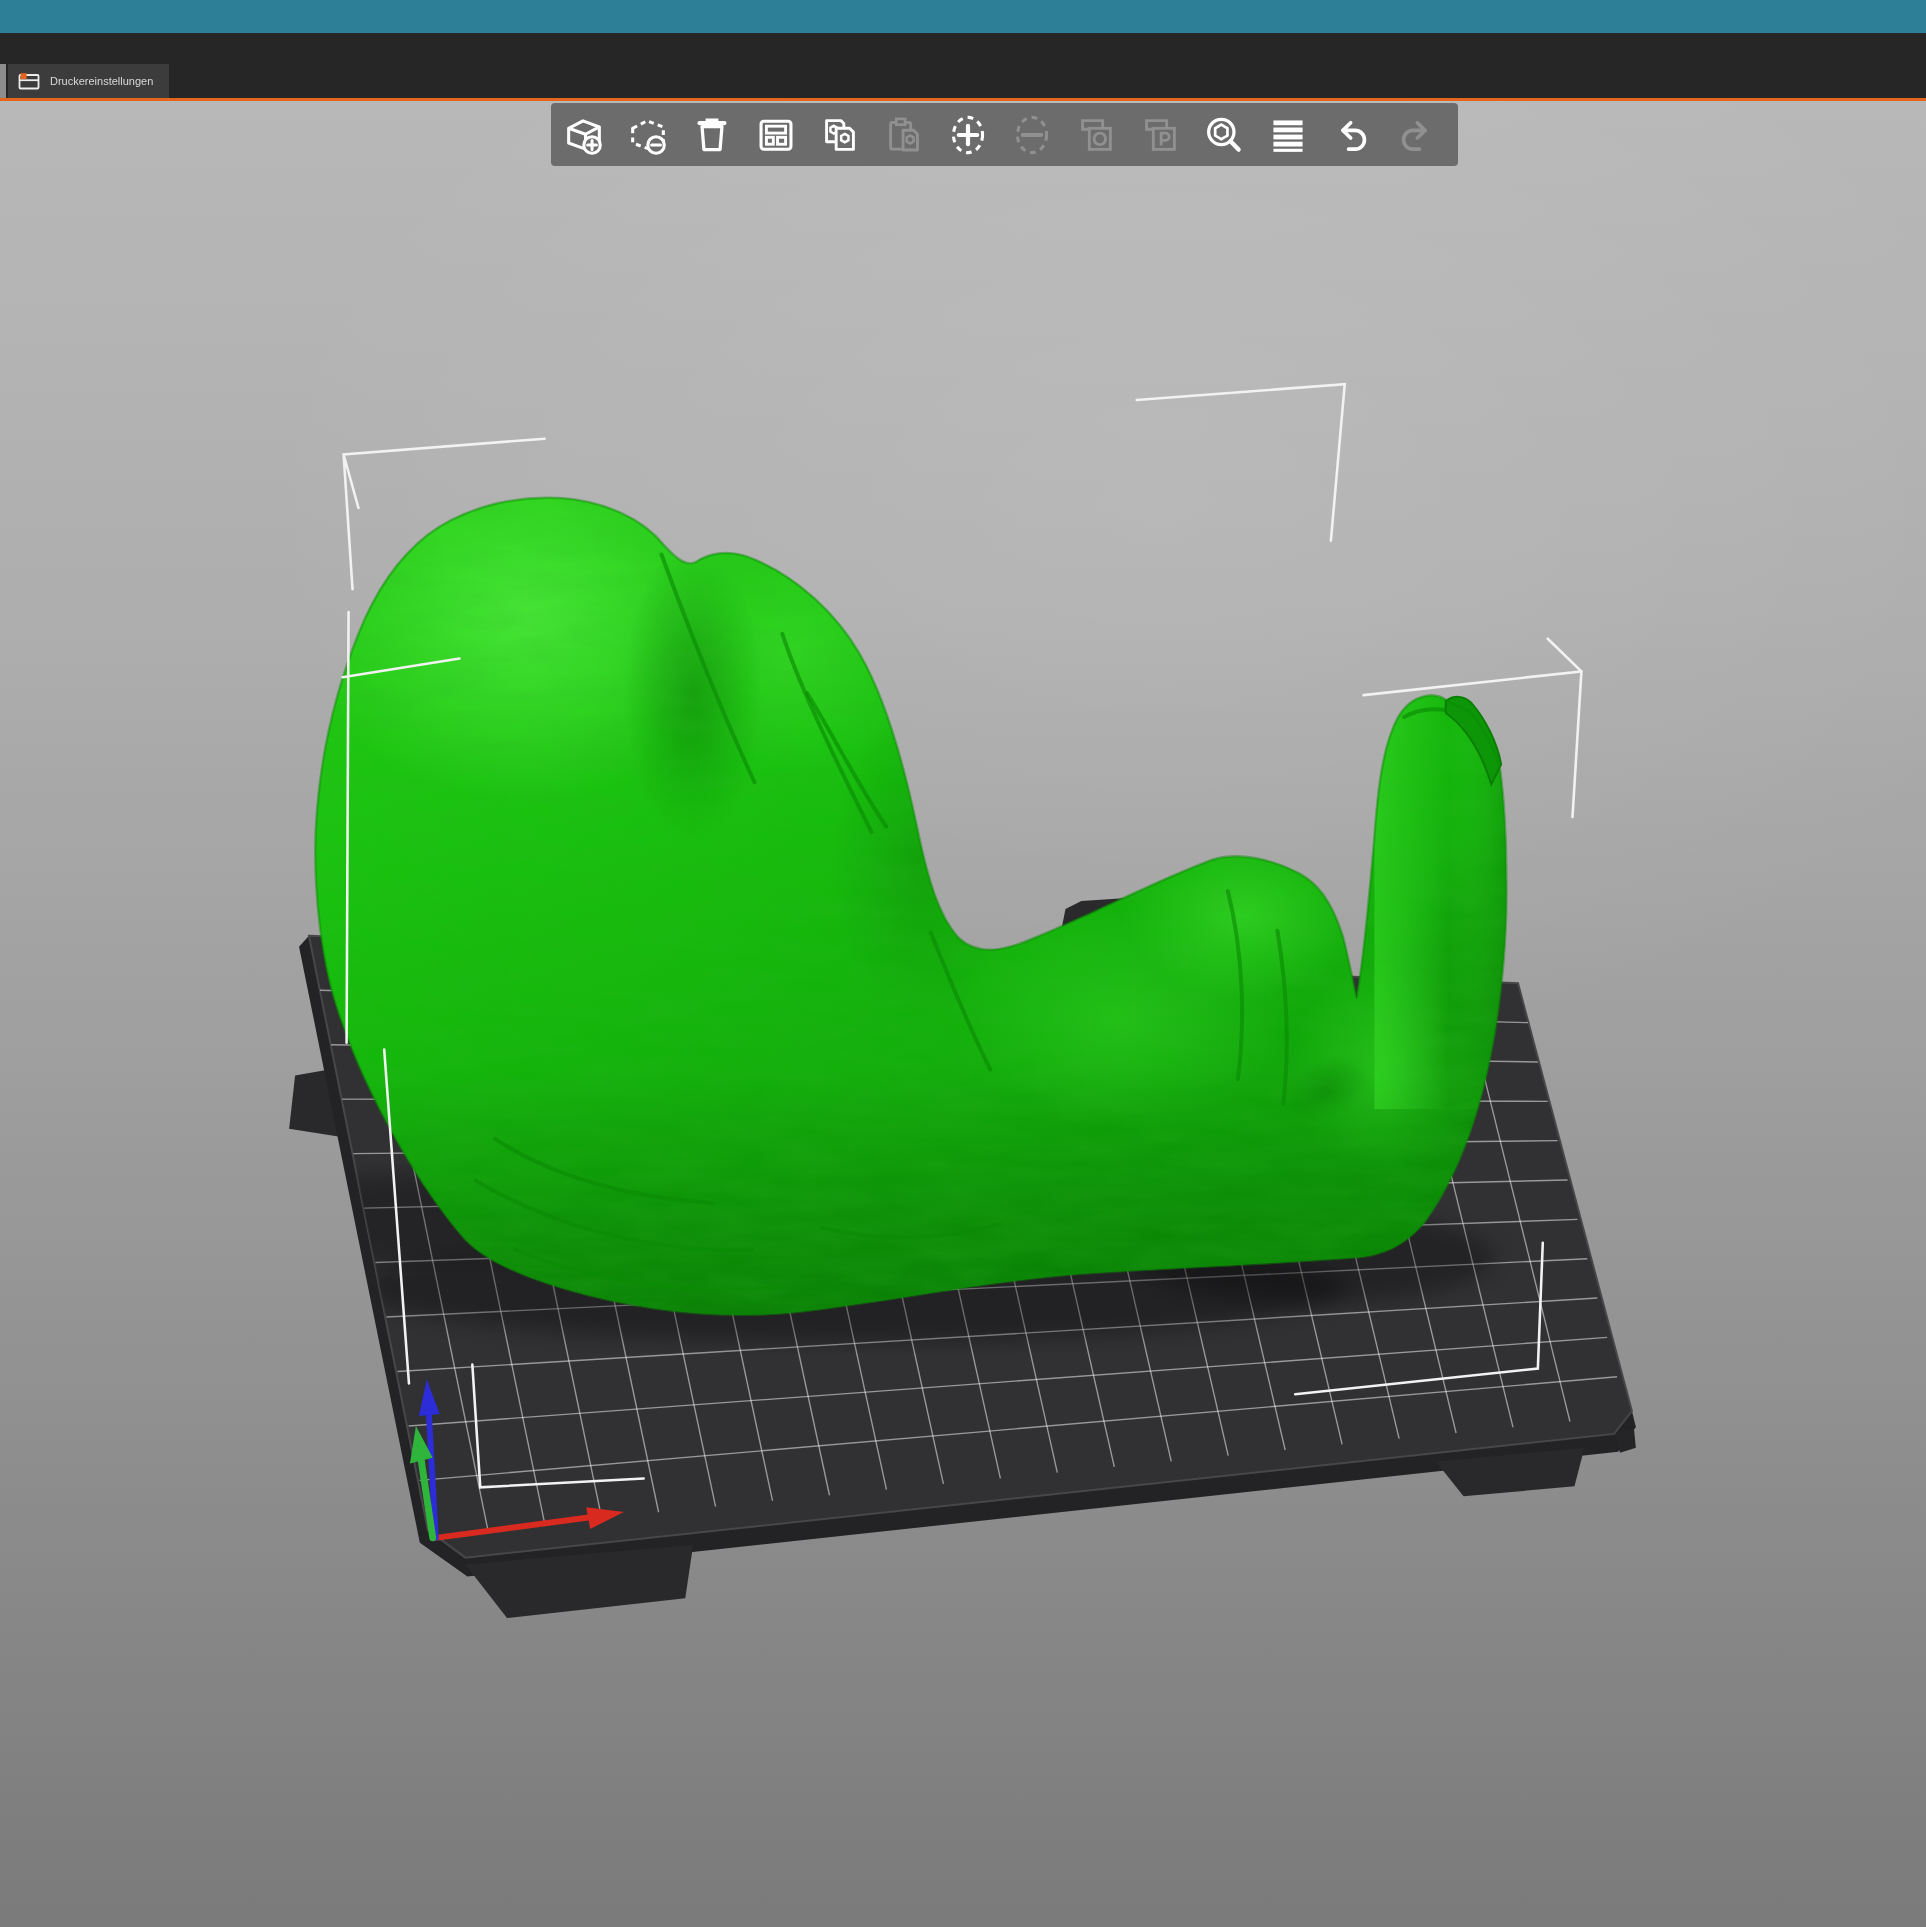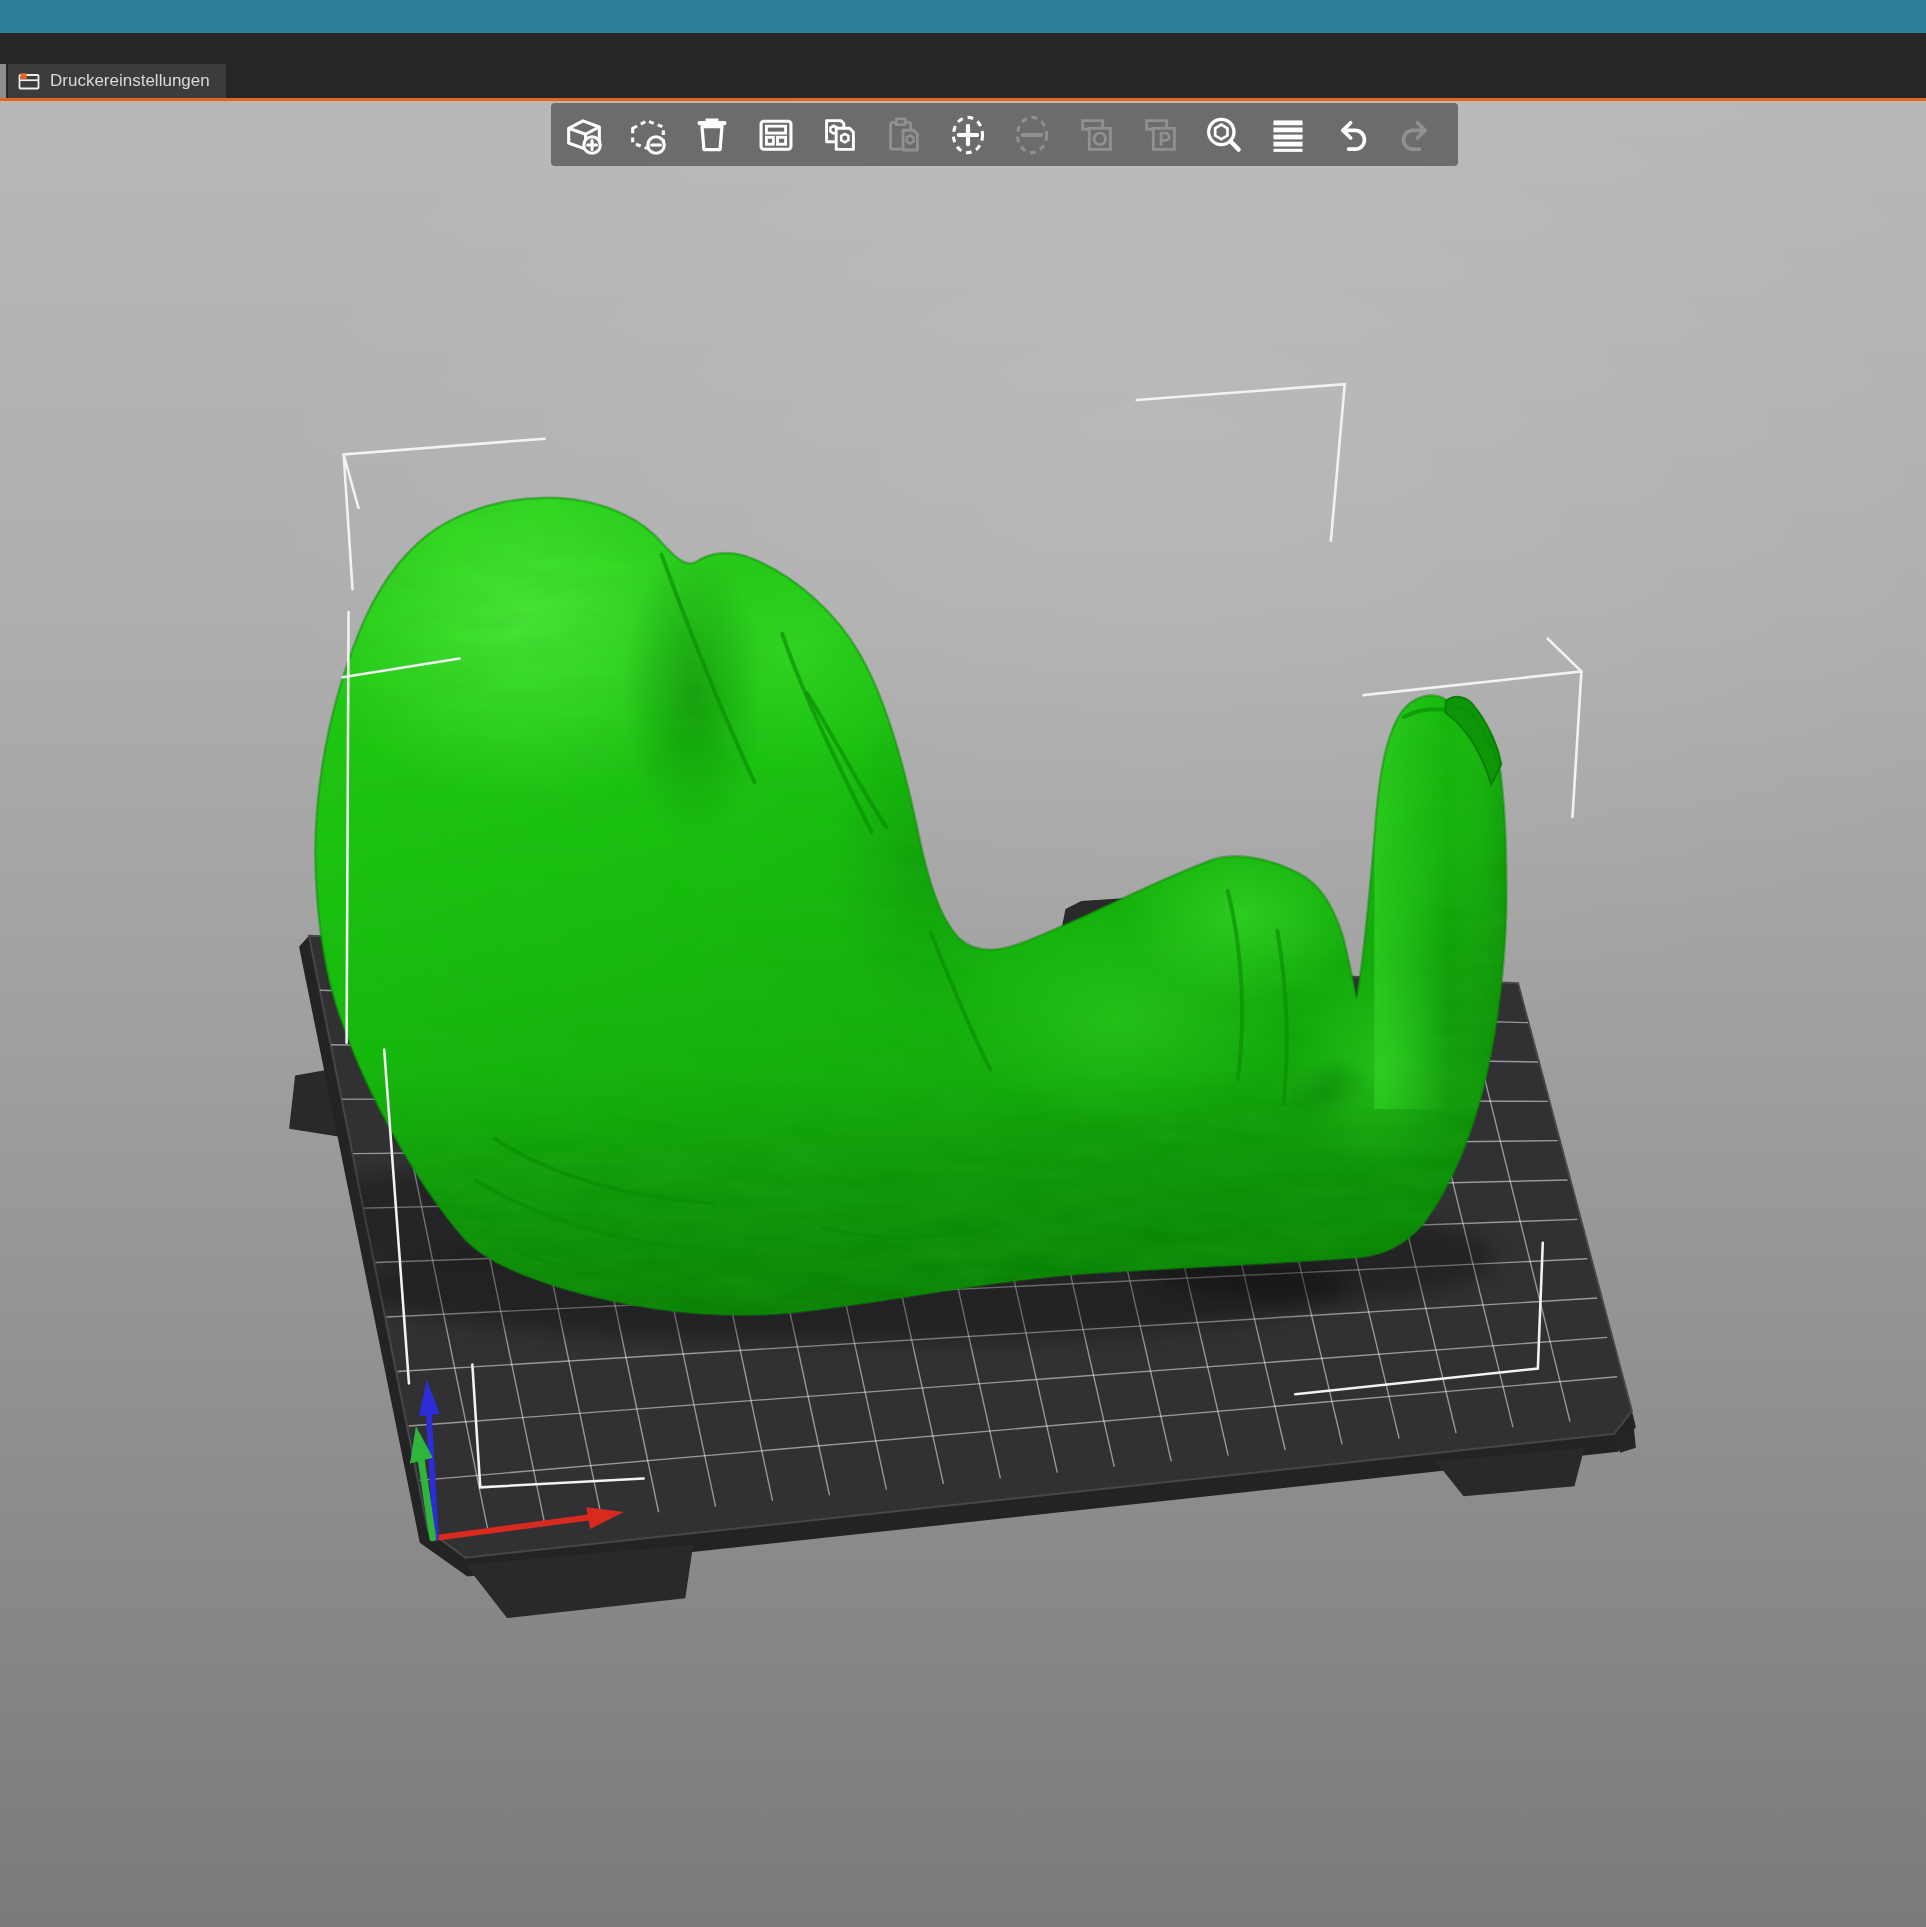--- a/index.html
+++ b/index.html
@@ -11,21 +11,21 @@
   
   .titlebar{height:33px;width:100%;}
   
   .tabbar{height:65px;width:100%;position:relative;}
   .tab-edge-strip{position:absolute;left:0;bottom:0;width:6px;height:34px;background:#8E8E8E;}
   .tab{
     position:absolute;left:8px;bottom:0;height:34px;
     background:#3C3C3C;display:flex;align-items:center;gap:10px;
     padding:0 16px 0 10px;cursor:default;
   }
-  .tab-label{color:#D9D9D9;font-size:17px;white-space:nowrap;}
+  .tab-label{color:#D9D9D9;font-size:11px;white-space:nowrap;}
   .accent-line{height:3px;width:100%;}
   
   .viewport{
     position:relative;width:1927px;height:1827px;
     background:
       radial-gradient(1485px 941px at 60% 22%, rgba(255,255,255,0.10), rgba(0,0,0,0) 62%),
       linear-gradient(180deg,#b8b8b8 0%, #aeaeae 28%, #9f9f9f 52%, #8b8b8b 78%, #7a7a7a 100%);
   }
   svg.scene{position:absolute;left:0;top:0;width:1927px;height:1827px;display:block;}
   

